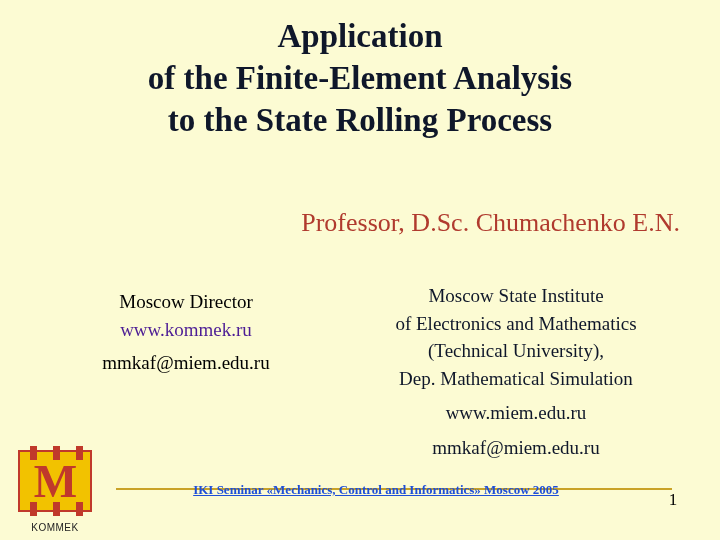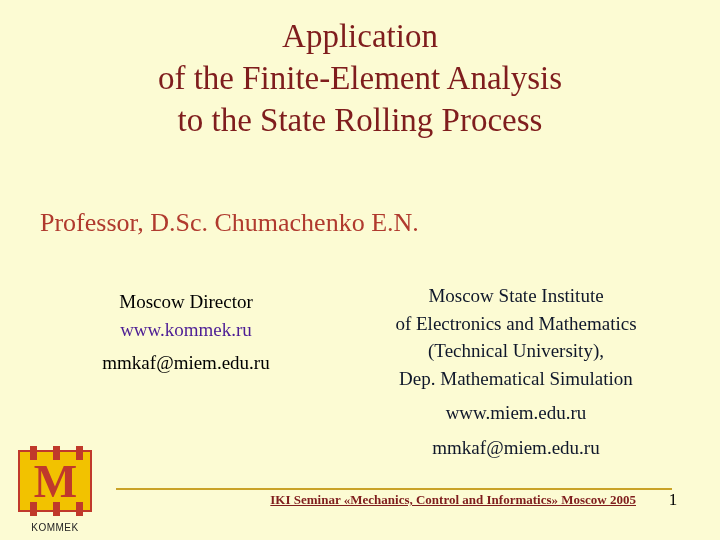--- a/index.html
+++ b/index.html
@@ -21,39 +21,39 @@
     background: #FCFBD3;
   }
 
   
   .title {
     position: absolute;
     top: 16px;
     left: 40px;
     width: 640px;
     text-align: center;
-    color: #7f1d1d;
-    font-family: "Liberation Serif", serif;
-    font-weight: normal;
+    color: #0f172a;
+    font-family: "Liberation Serif", serif;
+    font-weight: bold;
     font-size: 33px;
     line-height: 1.27;
     letter-spacing: 0px;
   }
   .title .line {
     display: block;
     white-space: nowrap;
   }
 
   
   .author {
     position: absolute;
     top: 208px;
     left: 40px;
     width: 640px;
-    text-align: left;
+    text-align: right;
     color: #B03A2E;
     font-size: 26px;
     font-family: "Liberation Serif", serif;
   }
 
   
   .left-block {
     position: absolute;
     top: 288px;
     left: 36px;
@@ -149,24 +149,24 @@
     position: absolute;
     left: 116px;
     top: 488px;
     width: 556px;
     height: 2px;
     background: #C9A227;
   }
   .footer-text {
     position: absolute;
     left: 116px;
-    top: 492px;
+    top: 482px;
     width: 520px;
-    text-align: right;
-    color: #7f1d1d;
+    text-align: center;
+    color: #1d4ed8;
     font-family: "Liberation Serif", serif;
     font-weight: bold;
     font-size: 13px;
     text-decoration: underline;
     white-space: nowrap;
   }
   .page-number {
     position: absolute;
     left: 660px;
     top: 490px;

